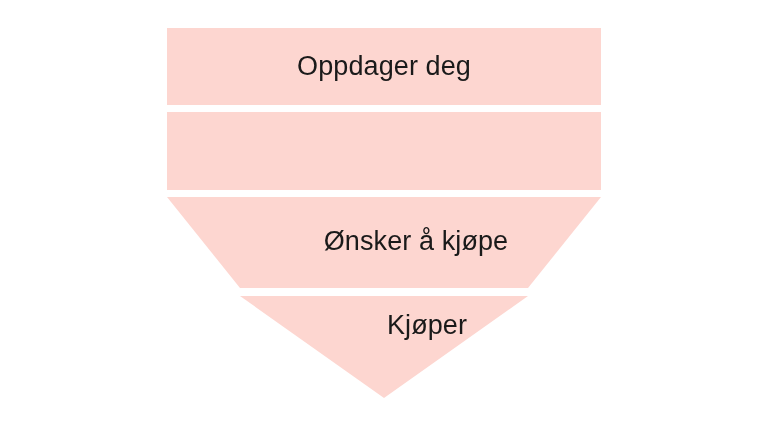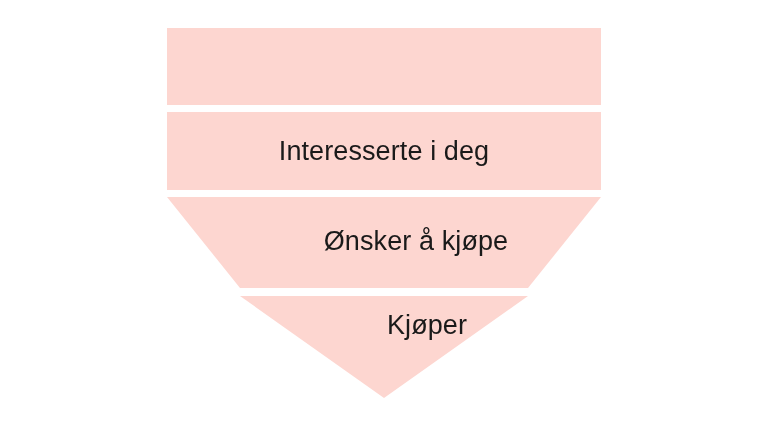--- a/index.html
+++ b/index.html
@@ -51,20 +51,20 @@
 
 <div id="funnel-canvas">
 
   <svg id="funnel-svg" viewBox="0 0 768 432" xmlns="http://www.w3.org/2000/svg">
     <polygon fill="#fdd6d0" points="167,28 601,28 601,105 167,105"></polygon>
     <polygon fill="#fdd6d0" points="167,112 601,112 601,190 167,190"></polygon>
     <polygon fill="#fdd6d0" points="167,197 601,197 528,288 240,288"></polygon>
     <polygon fill="#fdd6d0" points="240,296 528,296 384,398"></polygon>
   </svg>
 
+  <div class="stage-label" id="label-stage-1">Oppdager deg</div>
 
-  <div class="stage-label" id="label-stage-2">Interesserte i deg</div>
 
   <div class="stage-label" id="label-stage-3">Ønsker å kjøpe</div>
 
   <div class="stage-label" id="label-stage-4">Kjøper</div>
 
 </div>
 
 </body></html>

